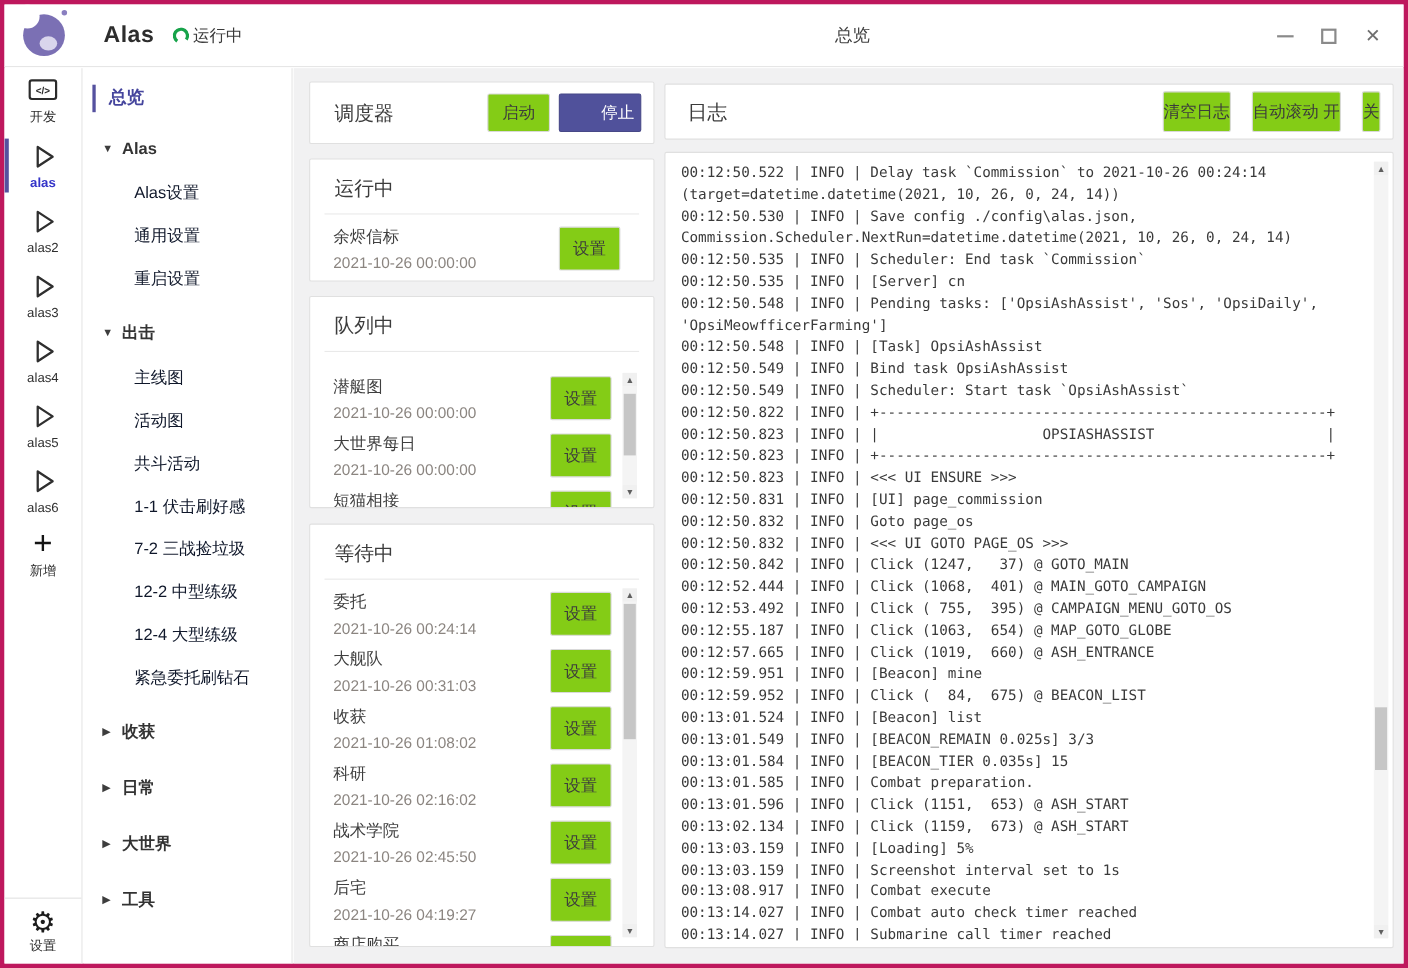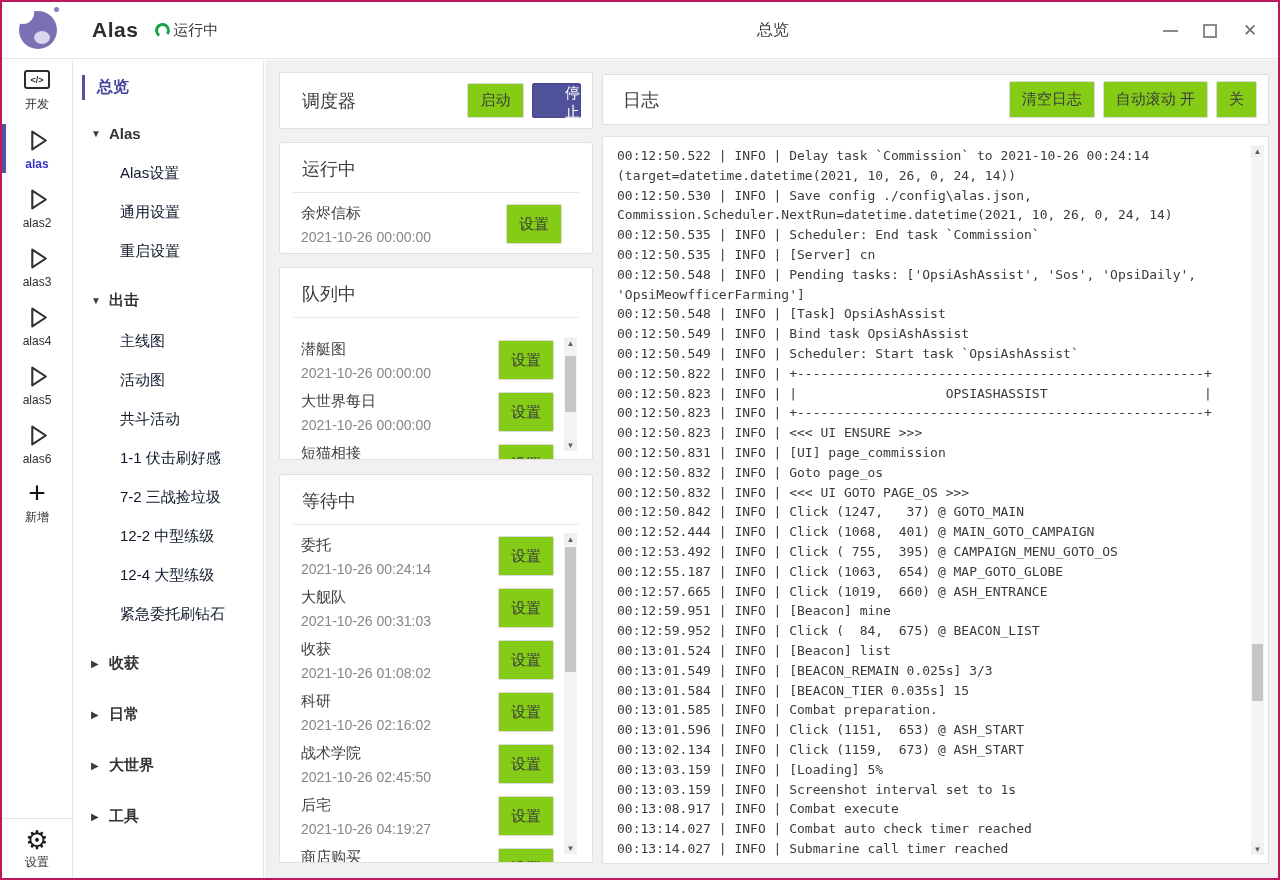--- a/index.html
+++ b/index.html
@@ -1,17 +1,17 @@
 <!DOCTYPE html>
 <html><head>
 <meta charset="utf-8">
 <style>
   * { margin:0; padding:0; box-sizing:border-box; }
   html,body { width:1280px; height:880px; background:#fff; font-family:"Liberation Sans","DejaVu Sans",sans-serif; color:#333; overflow:hidden; }
-  .window { position:relative; width:1280px; height:880px; background:#fff; border:2px solid #be185d; overflow:hidden; }
+  .window { position:relative; width:1280px; height:880px; background:#fff; border:4px solid #be185d; overflow:hidden; }
 
   
   .titlebar { position:absolute; top:0; left:0; right:0; height:57px; background:#fff; border-bottom:1px solid #e6e6e6; display:flex; align-items:center; }
   .logo { position:relative; width:38px; height:38px; margin-left:17px; border-radius:50%; background:#7b70b4; overflow:visible; }
   .logo::before { content:""; position:absolute; left:-7px; top:-9px; width:22px; height:22px; border-radius:50%; background:#fff; }
   .logo::after { content:""; position:absolute; left:15px; top:20px; width:16px; height:13px; border-radius:50%; background:#d9d5ec; }
   .logo .dot { position:absolute; right:-2px; top:-4px; width:5px; height:5px; border-radius:50%; background:#8a7fc0; }
   .app-name { margin-left:35px; font-size:21px; font-weight:bold; color:#2d2d2d; letter-spacing:0.5px; }
   .spinner { width:15px; height:15px; margin-left:17px; border:3px solid #17a34a; border-right-color:transparent; border-radius:50%; transform:rotate(80deg); }
   .status-label { margin-left:3px; font-size:15px; color:#3a3a3a; }
@@ -48,21 +48,21 @@
 
   
   .content { position:absolute; top:58px; left:263px; right:0; bottom:0; background:#f1f1f2; }
   .card { background:#fff; border:1px solid #e0e0e0; border-radius:2px; }
 
   .sched-col { position:absolute; left:14px; top:12px; bottom:15px; width:314px; display:flex; flex-direction:column; }
   .sched-header { height:57px; flex:none; display:flex; align-items:center; padding:0 11px 0 22px; }
   .sched-title { flex:1; font-size:18px; color:#3c3c3c; }
   .btn { background:#84cc16; border:1px solid #d9d9d9; border-radius:2px; font-size:15px; color:#3c3c3c; font-family:inherit; cursor:pointer; }
   .btn-start { width:57px; height:35px; margin-right:8px; }
-  .btn-stop { width:49px; height:35px; background:#50519b; border-color:#474887; color:#fff;padding-left:32px; }
+  .btn-stop { width:75px; height:35px; background:#50519b; border-color:#474887; color:#fff;padding-left:32px; }
 
   .sec-card { flex:none; margin-top:13px; display:flex; flex-direction:column; overflow:hidden; }
   .section-running { height:112px; }
   .section-queued { height:193px;gap:11px; }
   .section-waiting { flex:1; margin-top:14px; }
   .sec-title { margin:0 13px; padding:14px 9px 11px; border-bottom:1px solid #e9e9e9; font-size:18px; color:#3c3c3c; flex:none; }
   .sec-body { flex:1; display:flex; overflow:hidden; padding-right:15px; }
   .sec-body.plain { padding-right:20px; }
   .sec-list { flex:1; padding:5px 10px 0 21px; overflow:hidden; }
   .task-row { display:flex; align-items:flex-start; justify-content:space-between; padding:6px 0 5px; }
@@ -76,21 +76,21 @@
   .sb-track { flex:1; position:relative; background:#f4f4f4; cursor:pointer; }
   .sb-thumb { position:absolute; left:1px; right:1px; background:#c6c6c6; }
   .section-queued .sb-thumb { top:7px; height:62%; }
   .section-waiting .sb-thumb { top:2px; height:42%; }
   .log-scroll .sb-thumb { top:71%; height:57px; }
 
   
   .log-col { position:absolute; left:337px; top:14px; right:9px; bottom:14px; display:flex; flex-direction:column; }
   .log-header { height:51px; flex:none; display:flex; align-items:center; padding:0 11px 0 20px; }
   .log-title { flex:1; font-size:18px; color:#3c3c3c;font-family:Liberation Serif, serif; }
-  .log-btn { height:37px; margin-left:8px; padding:0 12px; }
+  .log-btn { height:37px; margin-left:19px; padding:0 0; }
   .log-body { flex:1; margin-top:11px; display:flex; overflow:hidden; padding:6px 2px 6px 4px; }
   .log-pre { flex:1; padding:3px 6px 0 10px; font-family:"DejaVu Sans Mono",monospace; font-size:13px; line-height:19.8px; color:#3a3a3a; white-space:pre-wrap; overflow:hidden; }
   .log-body .vscroll { margin:2px 2px; }
 </style>
 </head>
 <body>
 
 <div class="window">
 
   <div class="titlebar">

